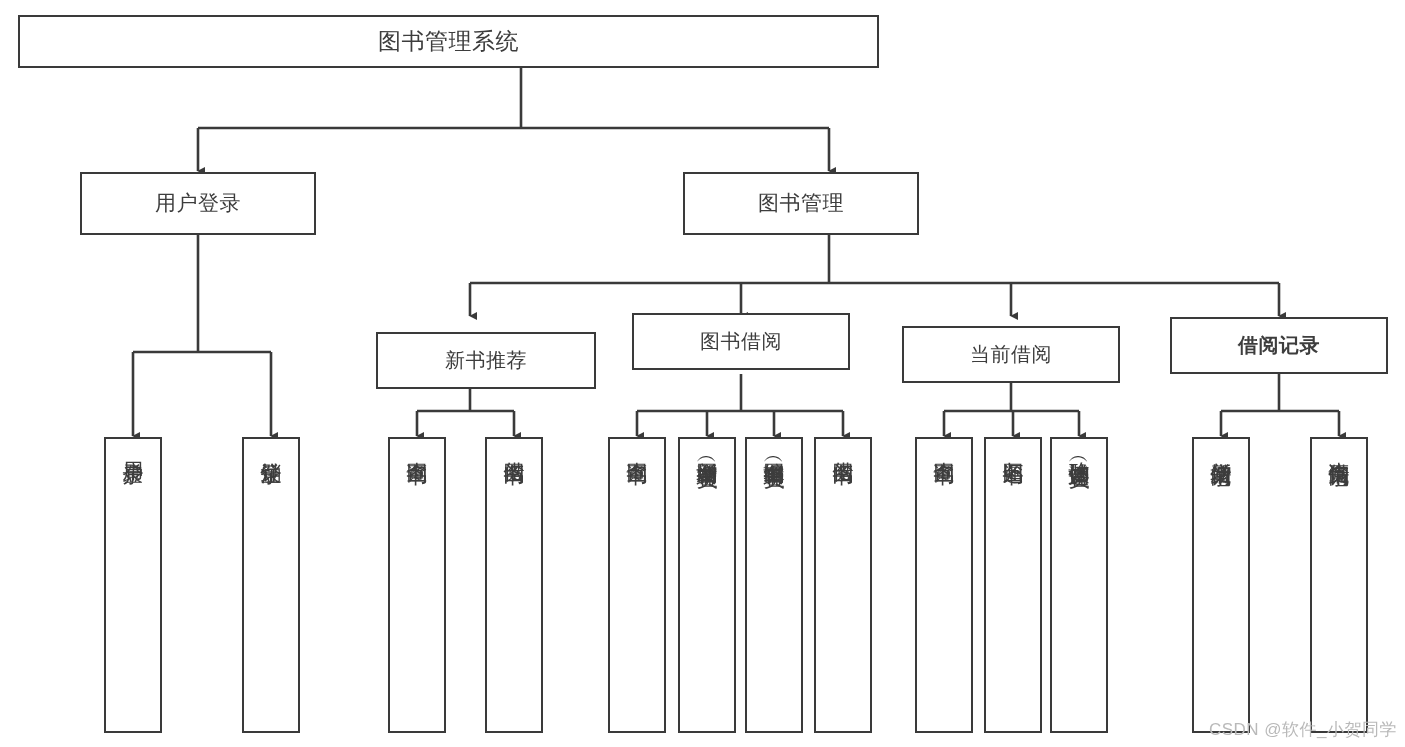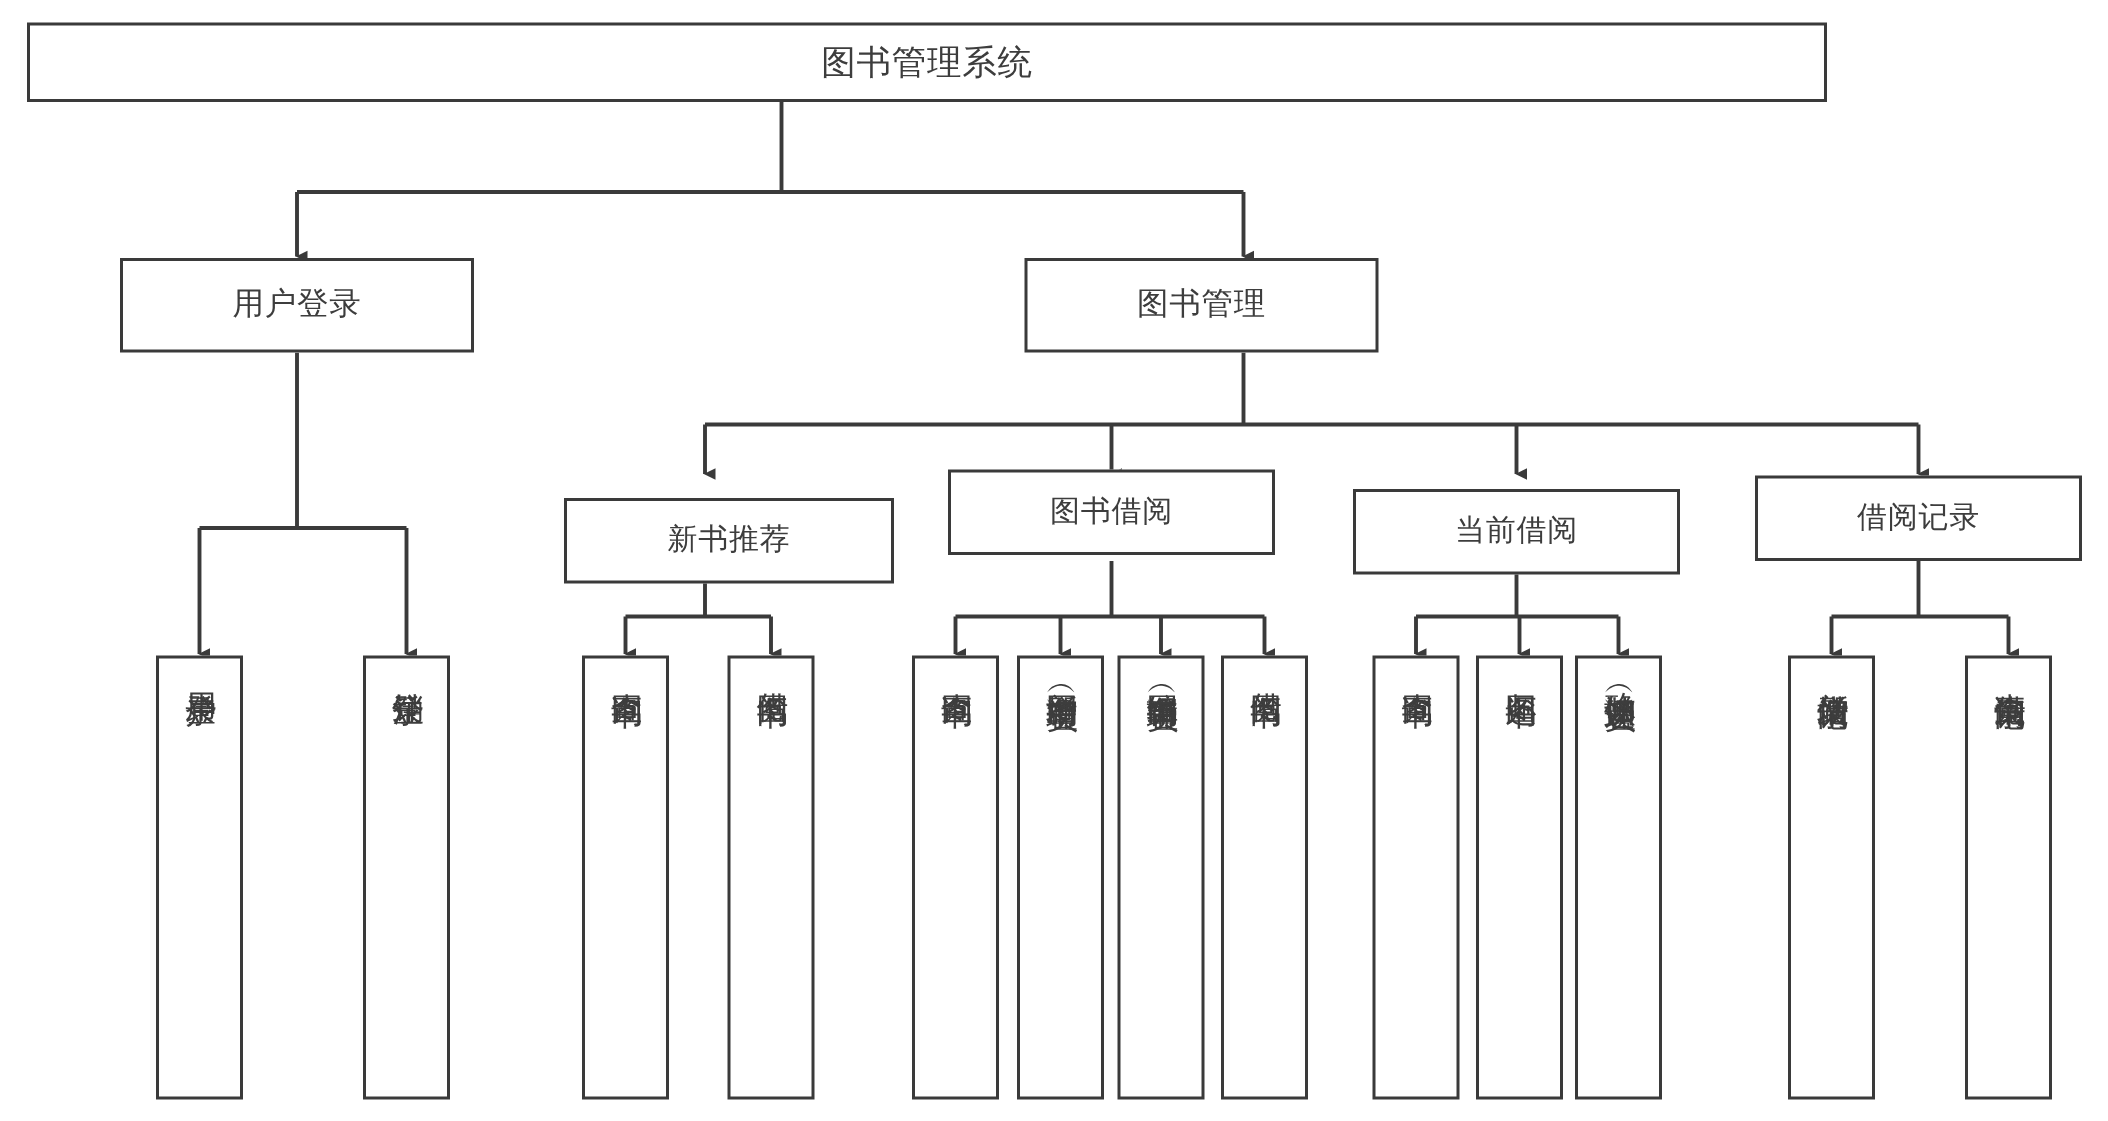--- a/index.html
+++ b/index.html
@@ -113,39 +113,39 @@
         <path d="M1013,411 L1013,436" marker-end="url(#arrow)"></path>
         <path d="M1079,411 L1079,436" marker-end="url(#arrow)"></path>
         <path d="M1279,374 L1279,411"></path>
         <path d="M1221,411 L1339,411"></path>
         <path d="M1221,411 L1221,436" marker-end="url(#arrow)"></path>
         <path d="M1339,411 L1339,436" marker-end="url(#arrow)"></path>
       </g>
   </svg>
 
   <div id="node-layer">
-      <div class="node root" style="left: 18px; top: 15px; width: 1200px; height: 53px;">
+      <div class="node root" style="left: 18px; top: 15px; width: 861px; height: 53px;">
         <span class="label">图书管理系统</span>
       </div>
       <div class="node lvl1" style="left: 80px; top: 172px; width: 236px; height: 63px;">
         <span class="label">用户登录</span>
       </div>
       <div class="node lvl1" style="left: 683px; top: 172px; width: 236px; height: 63px;">
         <span class="label">图书管理</span>
       </div>
       <div class="node lvl2" style="left: 360px; top: 332px; width: 220px; height: 57px; margin-left: 16px;">
         <span class="label">新书推荐</span>
       </div>
       <div class="node lvl2" style="left: 632px; top: 313px; width: 218px; height: 57px;">
         <span class="label">图书借阅</span>
       </div>
       <div class="node lvl2" style="left: 902px; top: 326px; width: 218px; height: 57px;">
         <span class="label">当前借阅</span>
       </div>
-      <div class="node lvl2" style="left: 1170px; top: 317px; width: 218px; height: 57px;">
+      <div class="node lvl2" style="left: 1170px; top: 317px; width: 218px; height: 57px; font-weight: bold;">
         <span class="label">借阅记录</span>
       </div>
       <div class="node leaf" style="left: 104px; top: 437px; width: 58px; height: 296px;">
         <span class="label">用户登录</span>
       </div>
       <div class="node leaf" style="left: 242px; top: 437px; width: 58px; height: 296px;">
         <span class="label">注销登录</span>
       </div>
       <div class="node leaf" style="left: 388px; top: 437px; width: 58px; height: 296px;">
         <span class="label">查询图书</span>
@@ -175,13 +175,14 @@
         <span class="label">确认归还（管理员）</span>
       </div>
       <div class="node leaf" style="left: 1192px; top: 437px; width: 58px; height: 296px;">
         <span class="label">新增借阅记录</span>
       </div>
       <div class="node leaf" style="left: 1310px; top: 437px; width: 58px; height: 296px;">
         <span class="label">查询借阅记录</span>
       </div>
     </div>
 
+  <div id="watermark">CSDN @软件_小贺同学</div>
 </div>
 
 </body></html>

